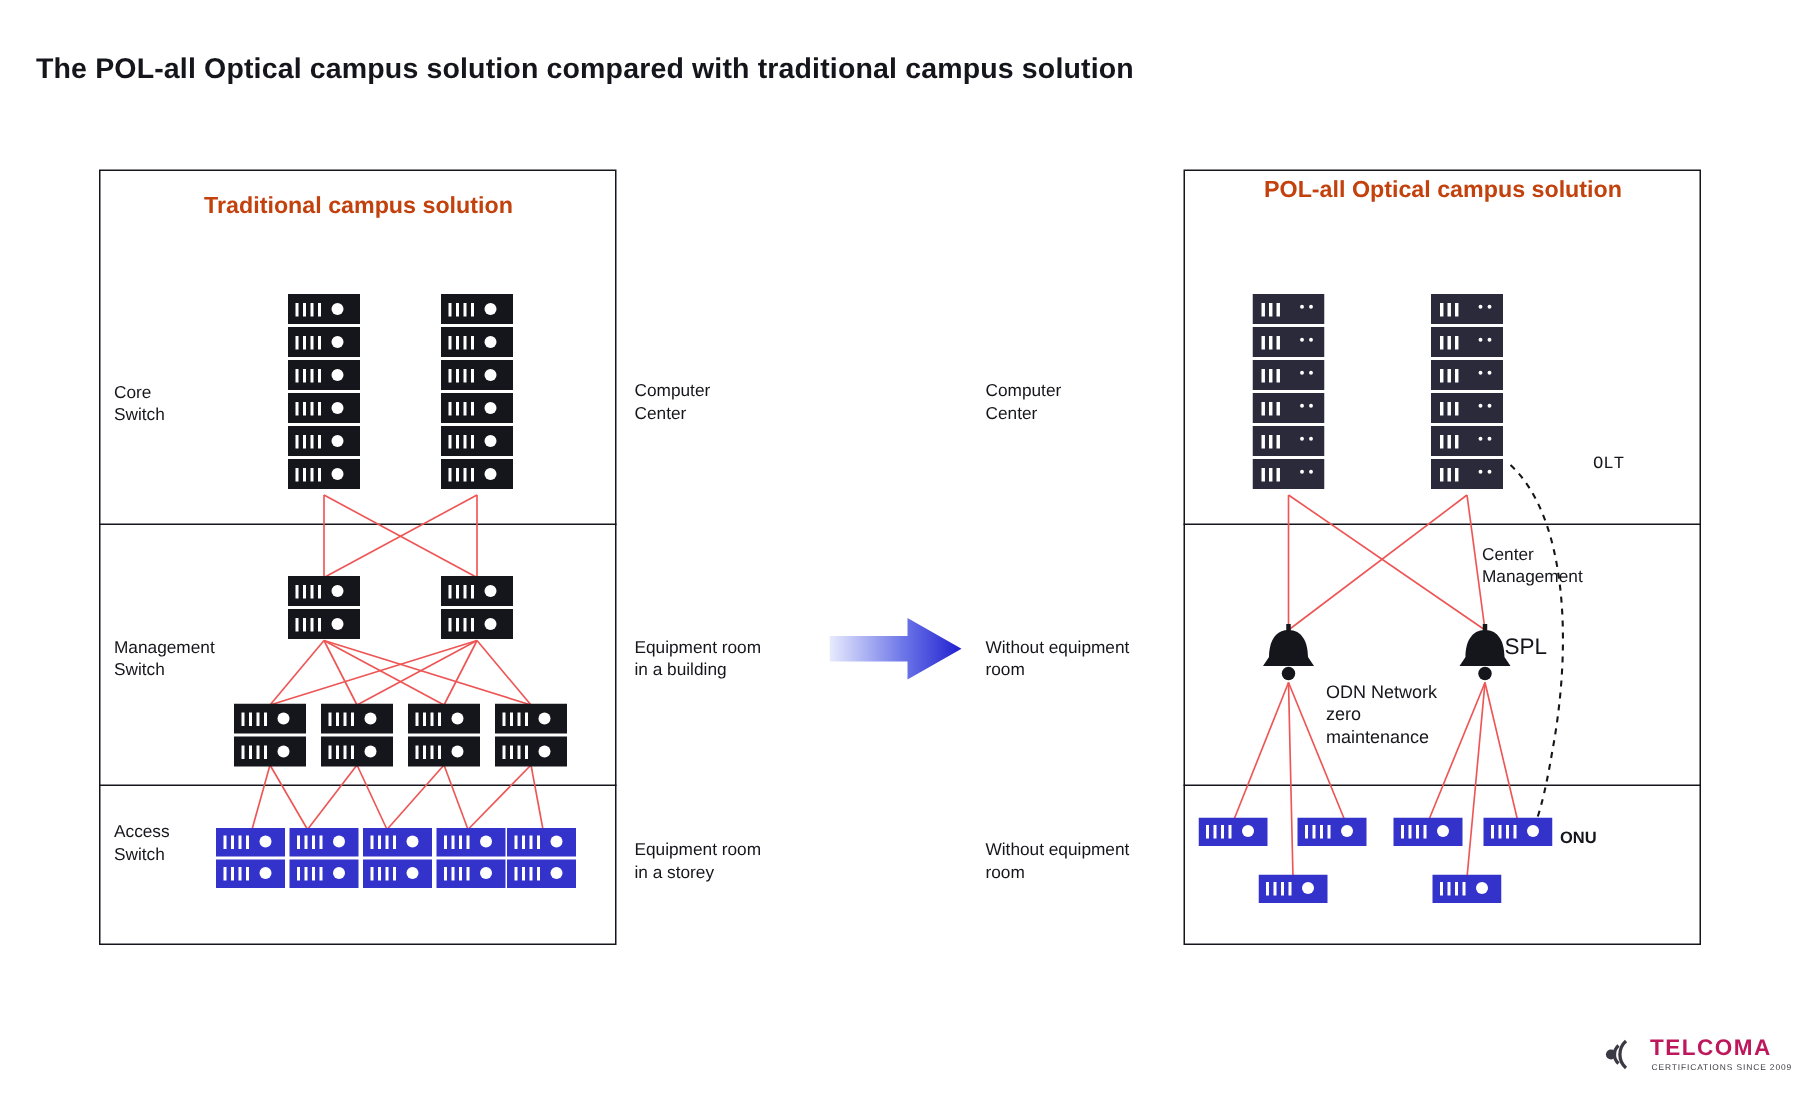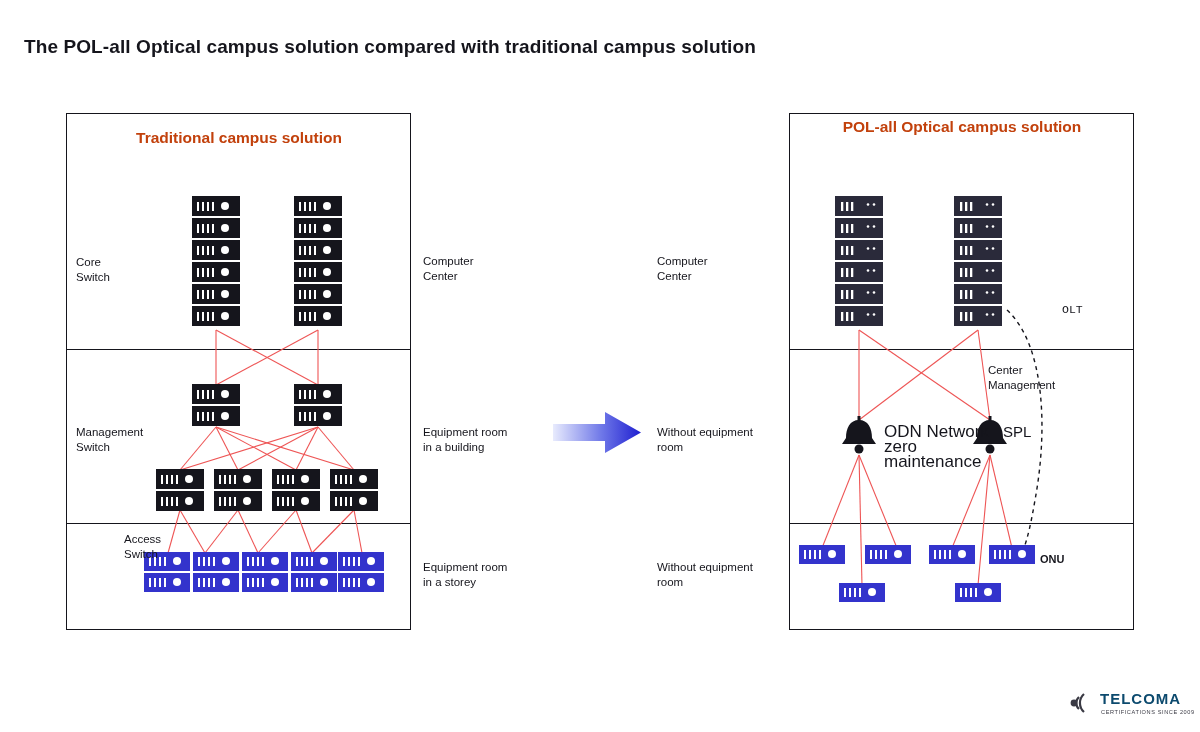--- a/index.html
+++ b/index.html
@@ -65,34 +65,34 @@
   
   .lbl {
     position: absolute;
     font-size: 11.5px;
     line-height: 15px;
     color: #15151c;
     white-space: pre-line;
   }
   .lbl-core   { left: 76px;  top: 255px; }
   .lbl-conv   { left: 76px;  top: 425px; }
-  .lbl-access { left: 76px;  top: 532px; margin-left: 48px; }
+  .lbl-access { left: 76px;  top: 548px; }
 
   .lbl-cc-left   { left: 423px; top: 254px; }
   .lbl-er-build  { left: 423px; top: 425px; }
   .lbl-er-store  { left: 423px; top: 560px; }
 
   .lbl-cc-right  { left: 657px; top: 254px; }
   .lbl-noeq1     { left: 657px; top: 425px; }
   .lbl-noeq2     { left: 657px; top: 560px; }
 
   .lbl-olt  { left: 1062px; top: 302px; font-size: 11.5px; font-family: Liberation Mono, monospace; }
   .lbl-spl  { left: 1003px; top: 424px; font-size: 15px; }
   .lbl-onu  { left: 1040px; top: 552px; font-size: 11px; font-weight: bold; }
-  .lbl-odn  { left: 884px;  top: 424px; font-size: 17px; line-height: 15px; }
+  .lbl-odn  { left: 884px;  top: 454px; font-size: 12px; line-height: 15px; }
   .lbl-dm   { left: 988px;  top: 363px; font-size: 11.5px; line-height: 15px; }
 
   
   .arrow-wrap {
     position: absolute;
     left: 553px;
     top: 410px;
     width: 90px;
     height: 45px;
   }
@@ -112,21 +112,21 @@
     width: 120px;
     height: 34px;
   }
   .logo-text {
     position: absolute;
     left: 1100px;
     top: 690px;
     font-size: 15px;
     font-weight: bold;
     letter-spacing: 1px;
-    color: #0c4a6e;
+    color: #be185d;
     text-align: right;
   }
   .logo-sub {
     position: absolute;
     left: 1101px;
     top: 709px;
     font-size: 5.6px;
     letter-spacing: 0.6px;
     color: #3a3a44;
   }

